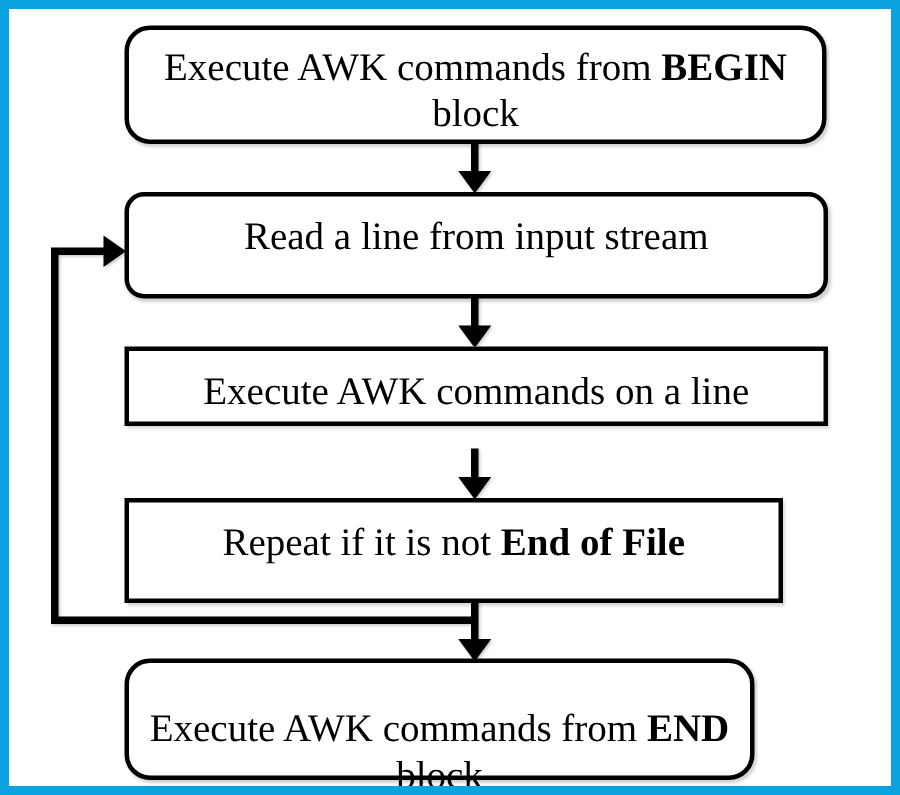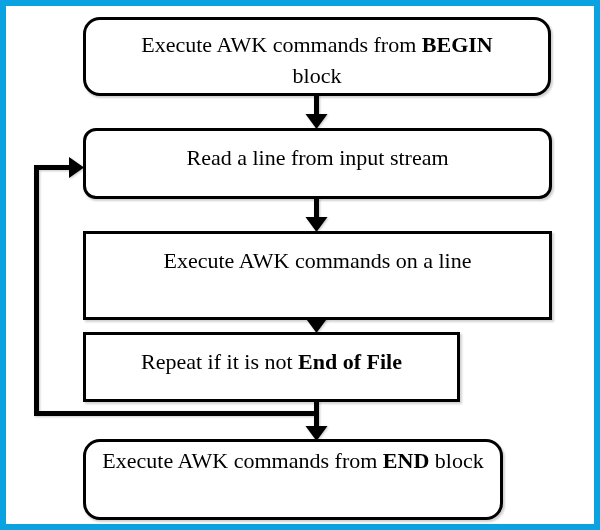--- a/index.html
+++ b/index.html
@@ -28,34 +28,34 @@
   .connector-layer polygon { fill: #000000; stroke: none; }
   .connector-layer .shaft { stroke-width: 5; fill: none; }
   .conn { filter: drop-shadow(1px 1.5px 1px rgba(0,0,0,0.22)); }
   .box {
     position: absolute;
     box-sizing: border-box;
     border: 3px solid #000000;
     background: #ffffff;
     color: #000000;
     text-align: center;
-    font-size: 22px;
+    font-size: 26px;
     line-height: 31px;
     padding-top: 11px;
     z-index: 2;
     box-shadow: 1.5px 2px 2px rgba(0,0,0,0.18);
   }
   .rounded { border-radius: 17px; }
   b { font-weight: 700; }
 
   #box-begin  { left: 83px;  top: 17px;  width: 468px; height: 79px; padding-top: 9px; }
   #box-read   { left: 83px;  top: 128px; width: 469px; height: 71px; border-radius: 13px; }
-  #box-exec   { left: 83px;  top: 231px; width: 469px; height: 89px; }
-  #box-repeat { left: 83px;  top: 332px; width: 377px; height: 70px; }
-  #box-end    { left: 83px;  top: 439px; width: 420px; height: 81px; padding-top: 3px; }
+  #box-exec   { left: 83px;  top: 231px; width: 469px; height: 53px; }
+  #box-repeat { left: 83px;  top: 332px; width: 439px; height: 70px; }
+  #box-end    { left: 83px;  top: 439px; width: 420px; height: 81px; padding-top: 28px; }
 </style>
 </head>
 <body>
 
 <div class="canvas">
 
   <svg class="connector-layer" viewBox="0 0 600 530">
 
     <g class="conn">
       <line class="shaft" x1="316.5" y1="95" x2="316.5" y2="115"></line>

